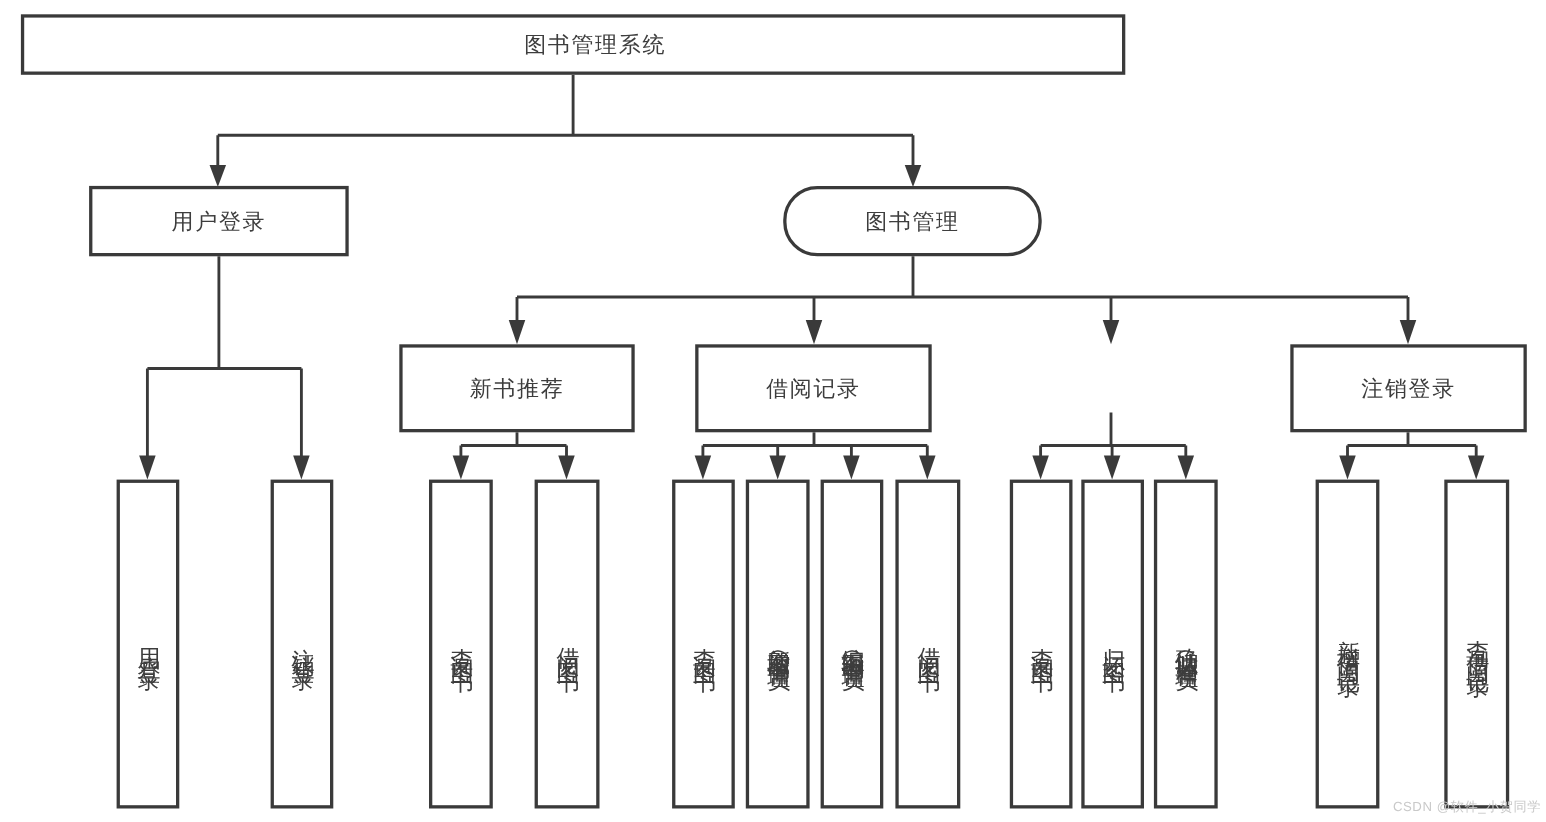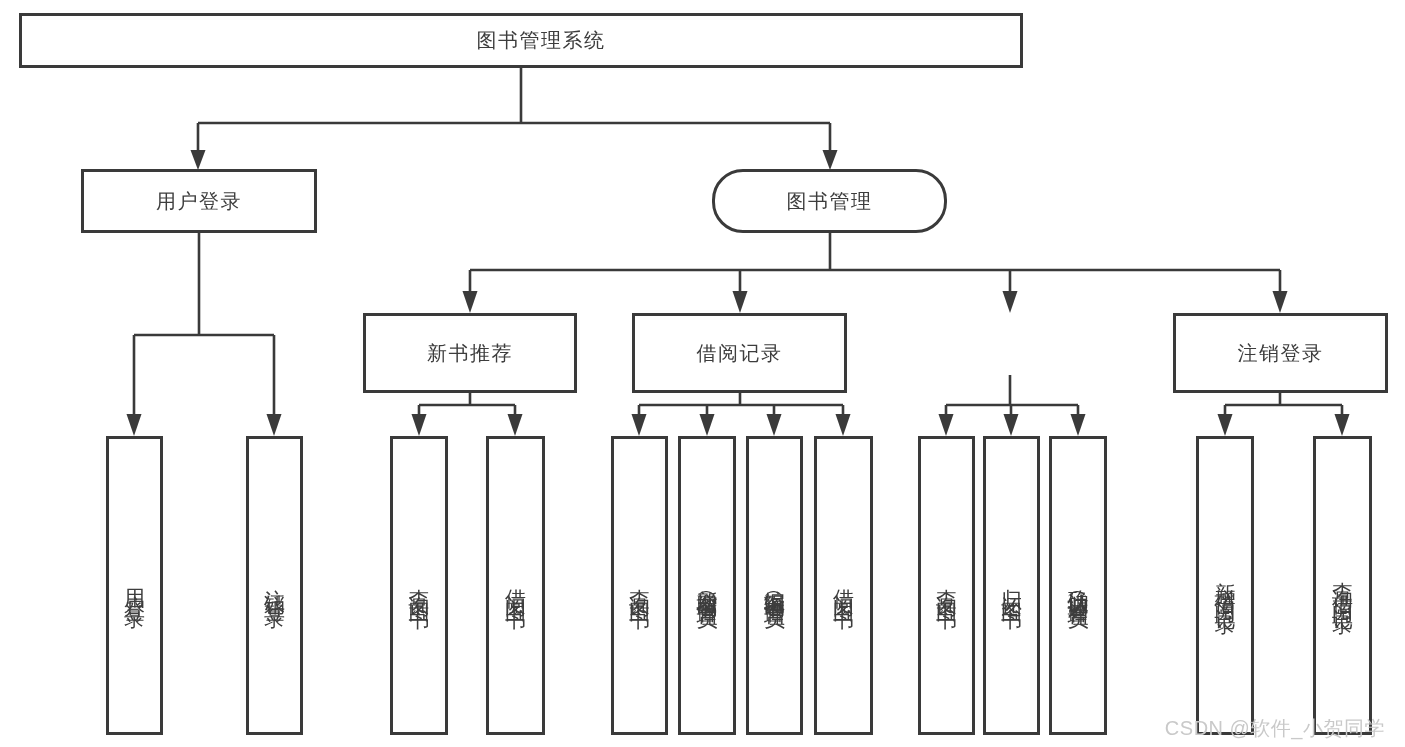--- a/index.html
+++ b/index.html
@@ -38,23 +38,23 @@
   .leaf span{
     writing-mode:vertical-rl;
     text-orientation:mixed;
     font-size:21px;
     letter-spacing:0.32em;
     white-space:nowrap;
   }
   .leaf span.tight{letter-spacing:0.13em;}
   #watermark{
     position:absolute;
-    right:20px;bottom:5px;
+    right:4px;bottom:5px;
     z-index:3;
-    font-size:20px;
+    font-size:12px;
     color:var(--wm);
     letter-spacing:0.5px;
   }
 </style>
 </head>
 <body>
 
 <div id="canvas">
 
   <svg id="connectors" width="1405" height="747" viewBox="0 0 1405 747">

